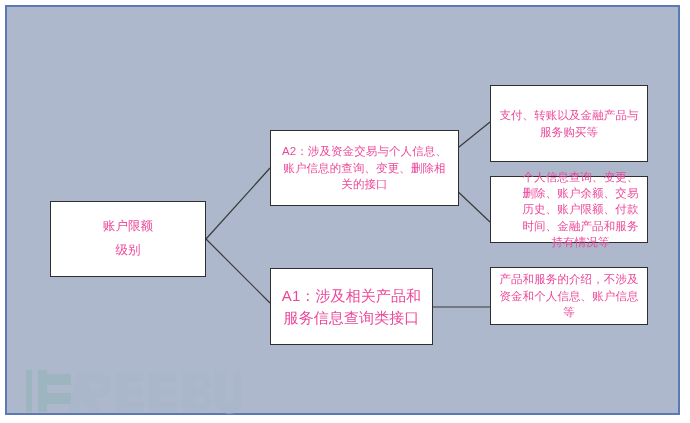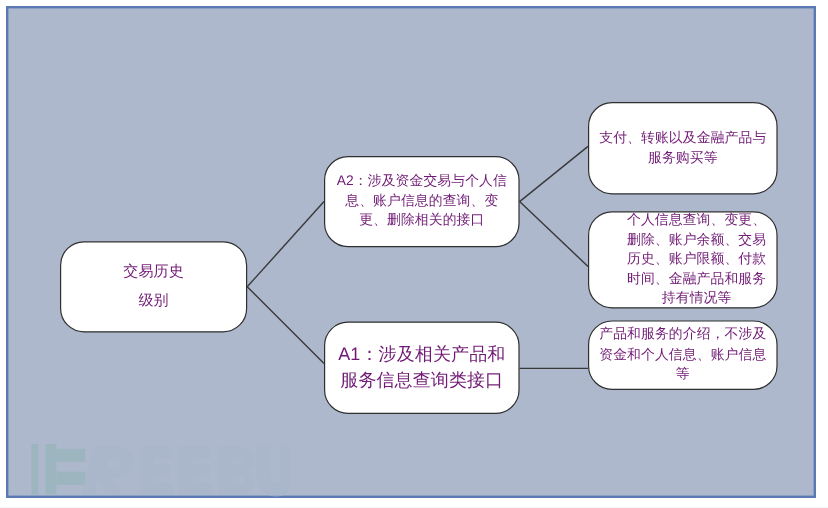--- a/index.html
+++ b/index.html
@@ -42,49 +42,49 @@
     height: 423px;
     pointer-events: none;
   }
 
   
   .node {
     position: absolute;
     box-sizing: border-box;
     background: #ffffff;
     border: 1px solid #2f2f2f;
-    border-radius: 20px;
+    border-radius: 0;
     display: flex;
     align-items: center;
     justify-content: center;
     text-align: center;
-    color: #701a75;
+    color: #ec4899;
     padding: 4px 8px;
   }
   .node .txt {
     display: block;
     width: 100%;
     line-height: 1.45;
     letter-spacing: 0.1px;
   }
 
   
   #node-root      { left: 50px;  top: 201px; width: 156px; height: 76px; }
   #node-root .txt { font-size: 12.5px; line-height: 1.9; }
 
-  #node-a2        { left: 270px; top: 130px; width: 163px; height: 76px; }
+  #node-a2        { left: 270px; top: 130px; width: 189px; height: 76px; }
   #node-a2 .txt   { font-size: 11.5px; }
 
   #node-a1        { left: 270px; top: 268px; width: 163px; height: 77px; }
   #node-a1 .txt   { font-size: 15px; }
 
   #node-pay       { left: 490px; top: 85px;  width: 158px; height: 77px; }
   #node-pay .txt  { font-size: 11.5px; }
 
-  #node-info      { left: 490px; top: 176px; width: 158px; height: 81px; padding-left: 31px; }
+  #node-info      { left: 490px; top: 176px; width: 158px; height: 67px; padding-left: 31px; }
   #node-info .txt { font-size: 11.5px; line-height: 1.42; }
 
   #node-prod      { left: 490px; top: 267px; width: 158px; height: 58px; }
   #node-prod .txt { font-size: 11.5px; }
 
   
   .watermark {
     position: absolute;
     left: 26px;
     top: 366px;
@@ -107,21 +107,21 @@
     <line x1="206" y1="239" x2="270" y2="303" stroke="#3a3a3a" stroke-width="1.2"></line>
 
     <line x1="433" y1="168" x2="490" y2="122" stroke="#3a3a3a" stroke-width="1.2"></line>
 
     <line x1="433" y1="168" x2="490" y2="222" stroke="#3a3a3a" stroke-width="1.2"></line>
 
     <line x1="433" y1="307" x2="490" y2="307" stroke="#3a3a3a" stroke-width="1.2"></line>
   </svg>
 
   <div class="node" id="node-root">
-    <span class="txt"><span>交易历史</span><br><span>级别</span></span>
+    <span class="txt"><span>账户限额</span><br><span>级别</span></span>
   </div>
 
   <div class="node" id="node-a2">
     <span class="txt">A2：涉及资金交易与个人信息、账户信息的查询、变更、删除相关的接口</span>
   </div>
 
   <div class="node" id="node-a1">
     <span class="txt">A1：涉及相关产品和服务信息查询类接口</span>
   </div>
 

